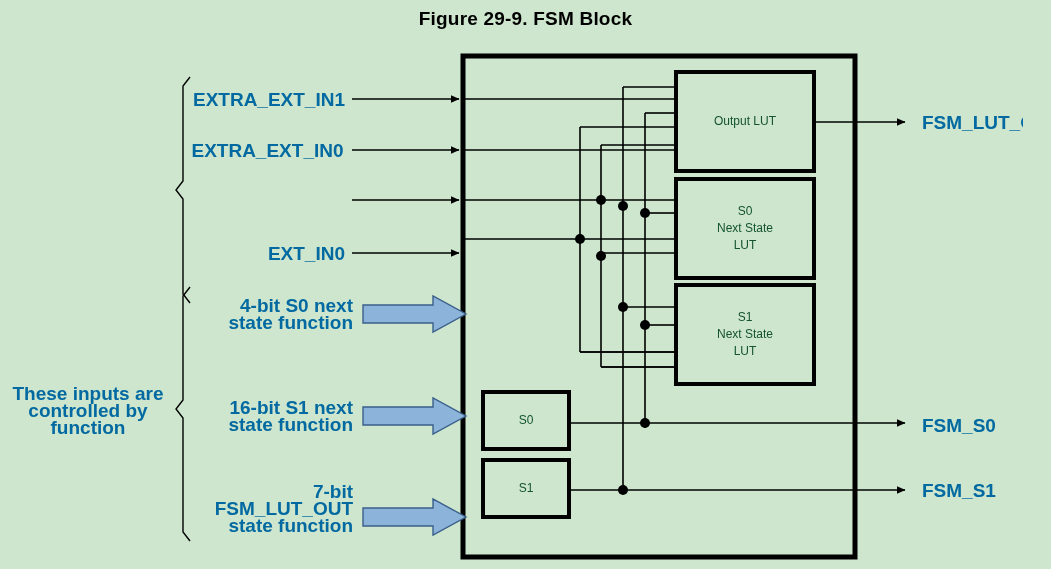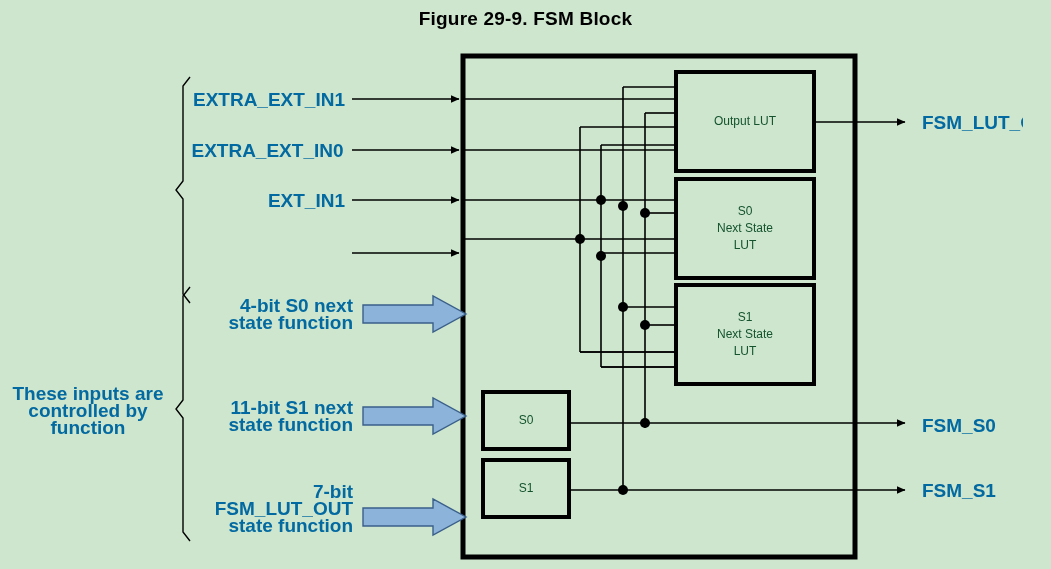--- a/index.html
+++ b/index.html
@@ -164,25 +164,25 @@
     </g>
   </svg>
 
 
   <div class="lbl c" style="left:8px; top:385px; width:160px;">These inputs are
 controlled by
 function</div>
 
   <div class="lbl r" style="left:190px; top:91px; width:155px;">EXTRA_EXT_IN1</div>
   <div class="lbl r" style="left:190px; top:142px; width:155px;text-align:center;">EXTRA_EXT_IN0</div>
-  <div class="lbl r" style="left:190px; top:192px; width:155px;">EXT_IN1</div>
+  <div class="lbl r" style="left:190px; top:245px; width:155px;">EXT_IN0</div>
 
   <div class="lbl r" style="left:190px; top:297px; width:163px;">4-bit S0 next
 state function</div>
-  <div class="lbl r" style="left:190px; top:399px; width:163px;">11-bit S1 next
+  <div class="lbl r" style="left:190px; top:399px; width:163px;">16-bit S1 next
 state function</div>
   <div class="lbl r" style="left:190px; top:483px; width:163px;">7-bit
 FSM_LUT_OUT
 state function</div>
 
   <div class="boxlbl" style="left:676px; top:113px; width:138px;">Output LUT</div>
   <div class="boxlbl" style="left:676px; top:203px; width:138px;">S0
 Next State
 LUT</div>
   <div class="boxlbl" style="left:676px; top:309px; width:138px;">S1

